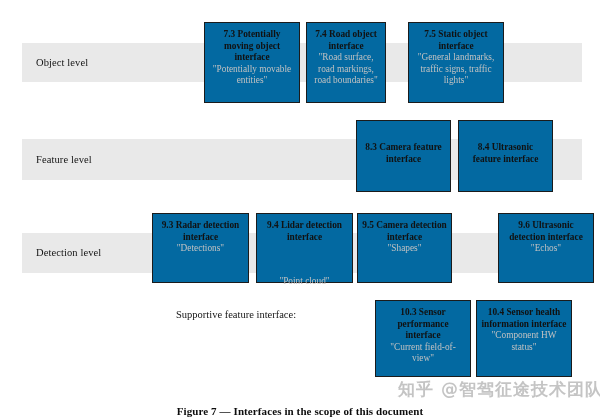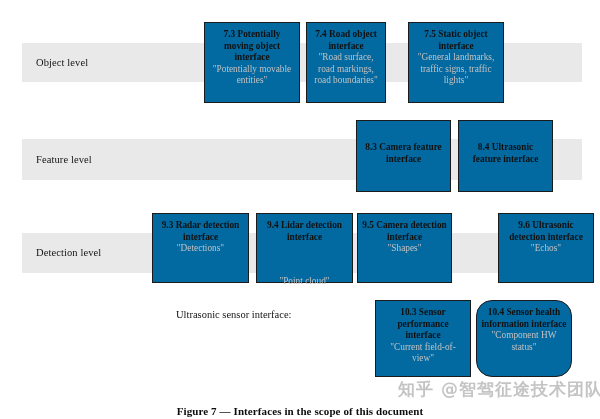--- a/index.html
+++ b/index.html
@@ -145,28 +145,28 @@
   <div class="ibox" style="left:357px; top:213px; width:95px; height:70px;">
     <div class="title">9.5 Camera detection interface</div>
     <div class="sub">"Shapes"</div>
   </div>
 
   <div class="ibox" style="left:458px; top:213px; width:96px; height:70px;margin-left:40px;">
     <div class="title">9.6 Ultrasonic detection interface</div>
     <div class="sub">"Echos"</div>
   </div>
 
-  <div class="support-label" style="left:176px; top:309px;">Ultrasonic sensor interface:</div>
+  <div class="support-label" style="left:176px; top:309px;">Supportive feature interface:</div>
 
   <div class="ibox" style="left:375px; top:300px; width:96px; height:77px;">
     <div class="title">10.3 Sensor performance interface</div>
     <div class="sub">"Current field-of-view"</div>
   </div>
 
-  <div class="ibox" style="left:476px; top:300px; width:96px; height:77px;border-radius:16px;">
+  <div class="ibox" style="left:476px; top:300px; width:96px; height:77px;">
     <div class="title">10.4 Sensor health information interface</div>
     <div class="sub">"Component HW status"</div>
   </div>
 
   <div class="caption" style="top:405px;">Figure 7 — Interfaces in the scope of this document</div>
 
   <div class="watermark" style="left:398px; top:378px;">知乎 @智驾征途技术团队</div>
 
 </div>
 

